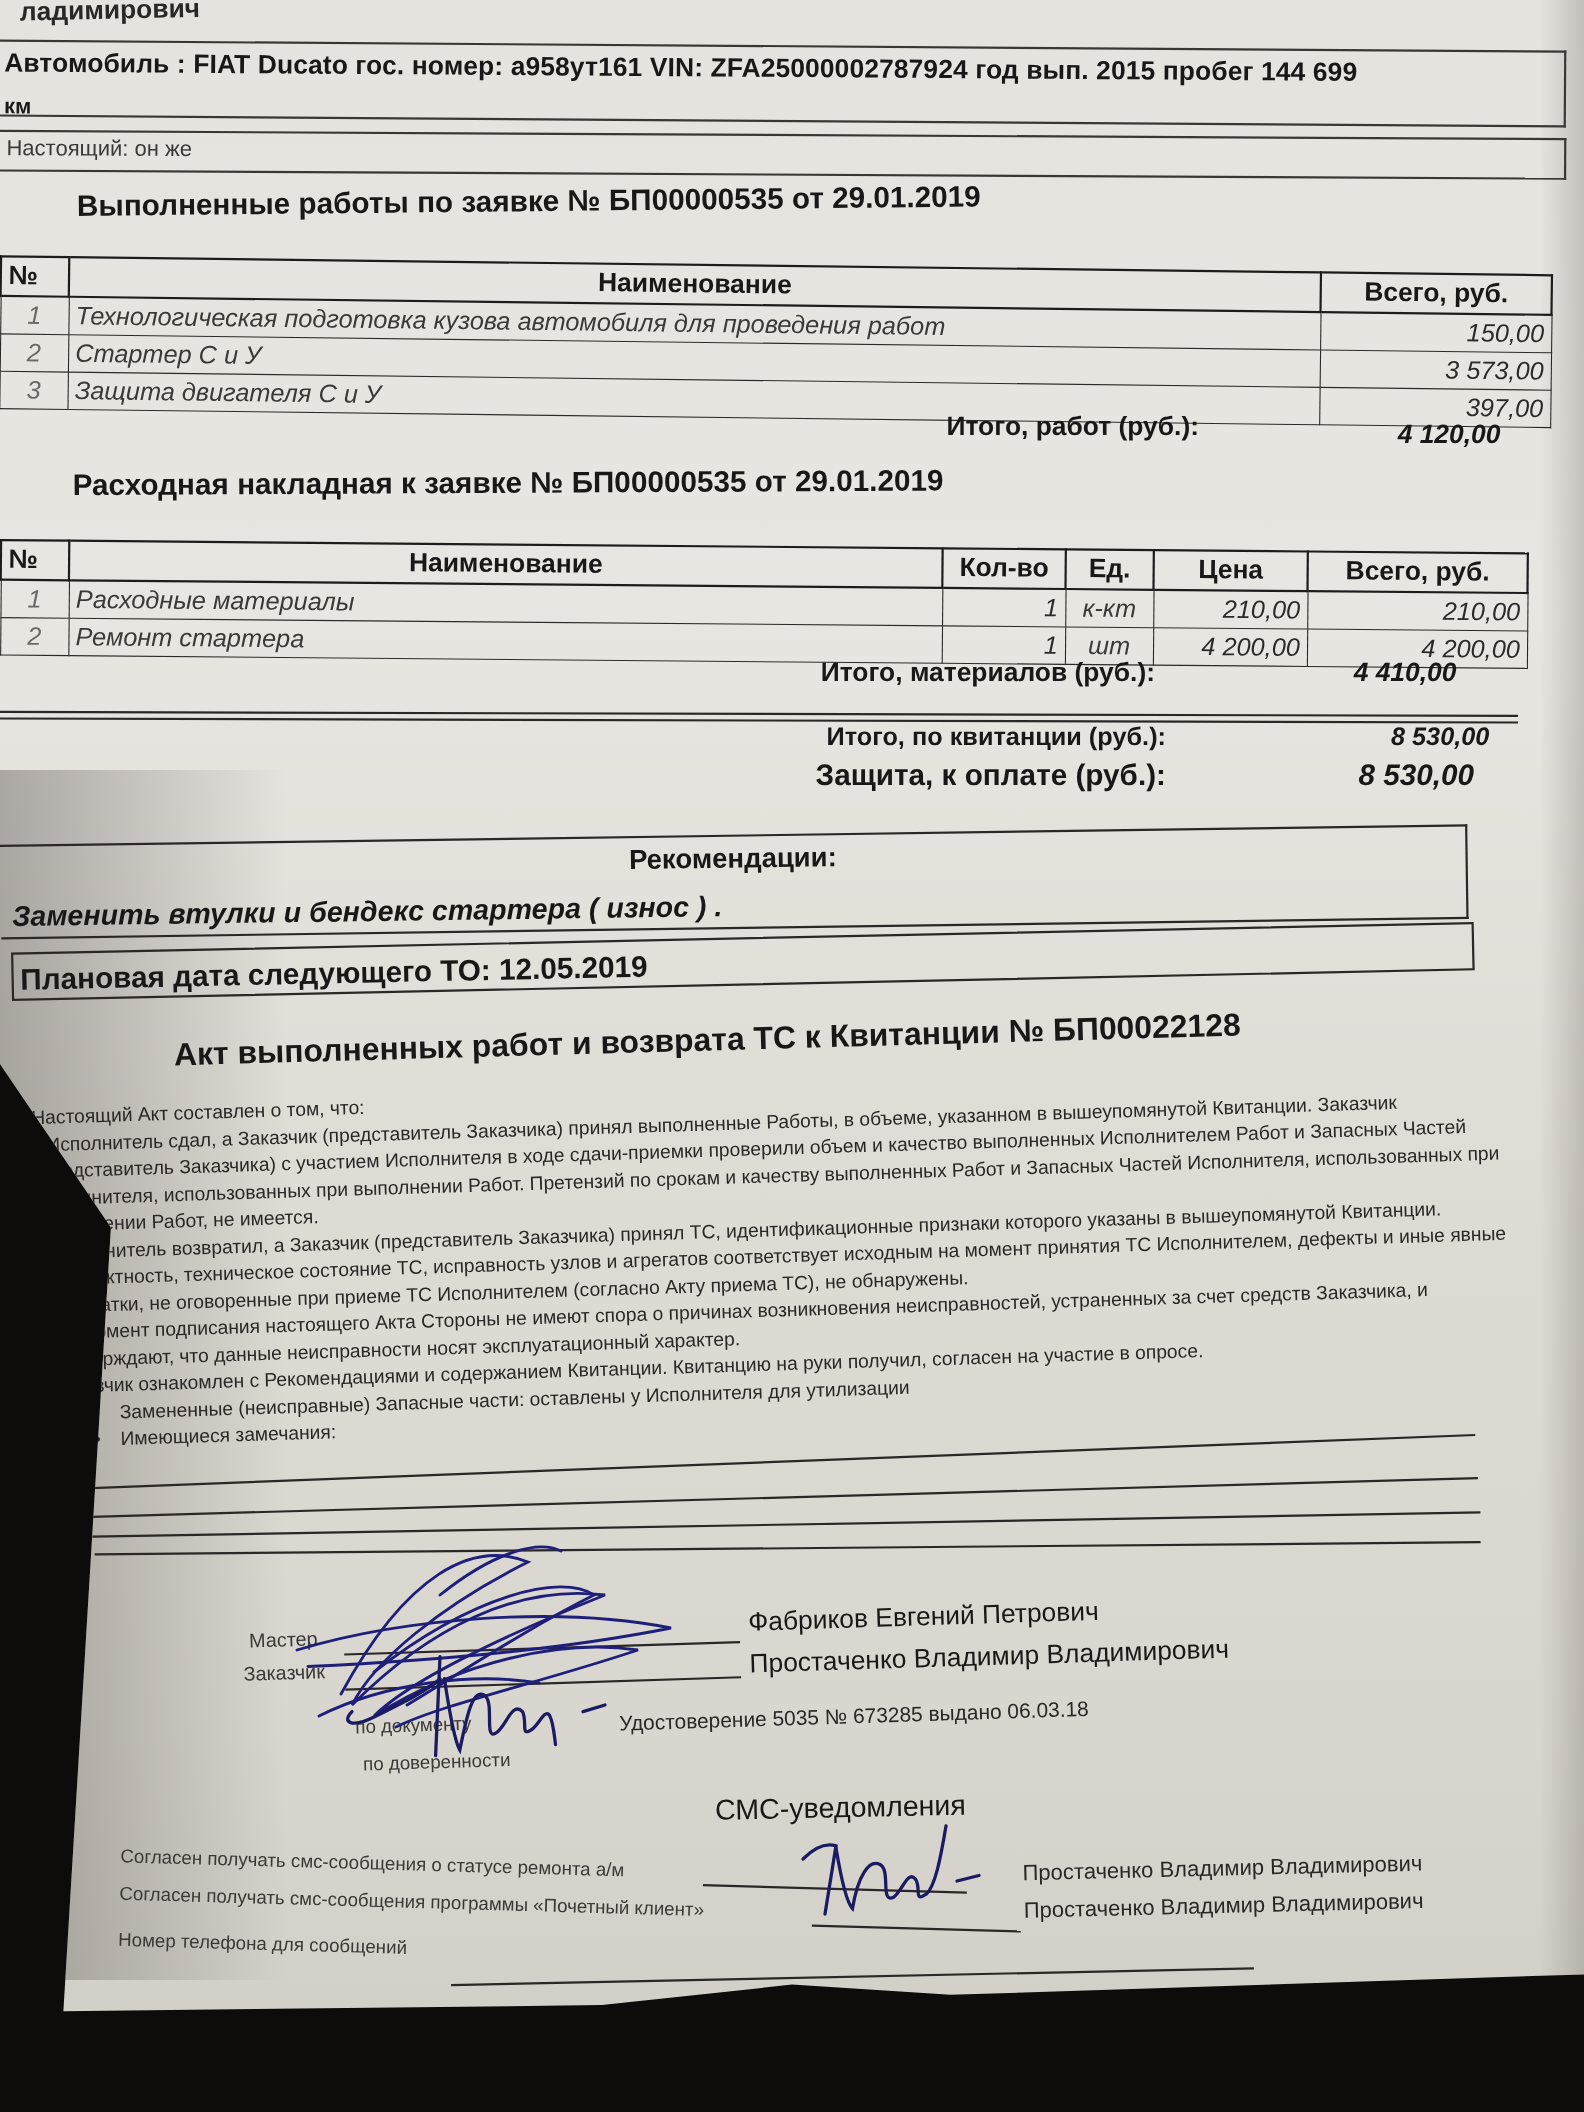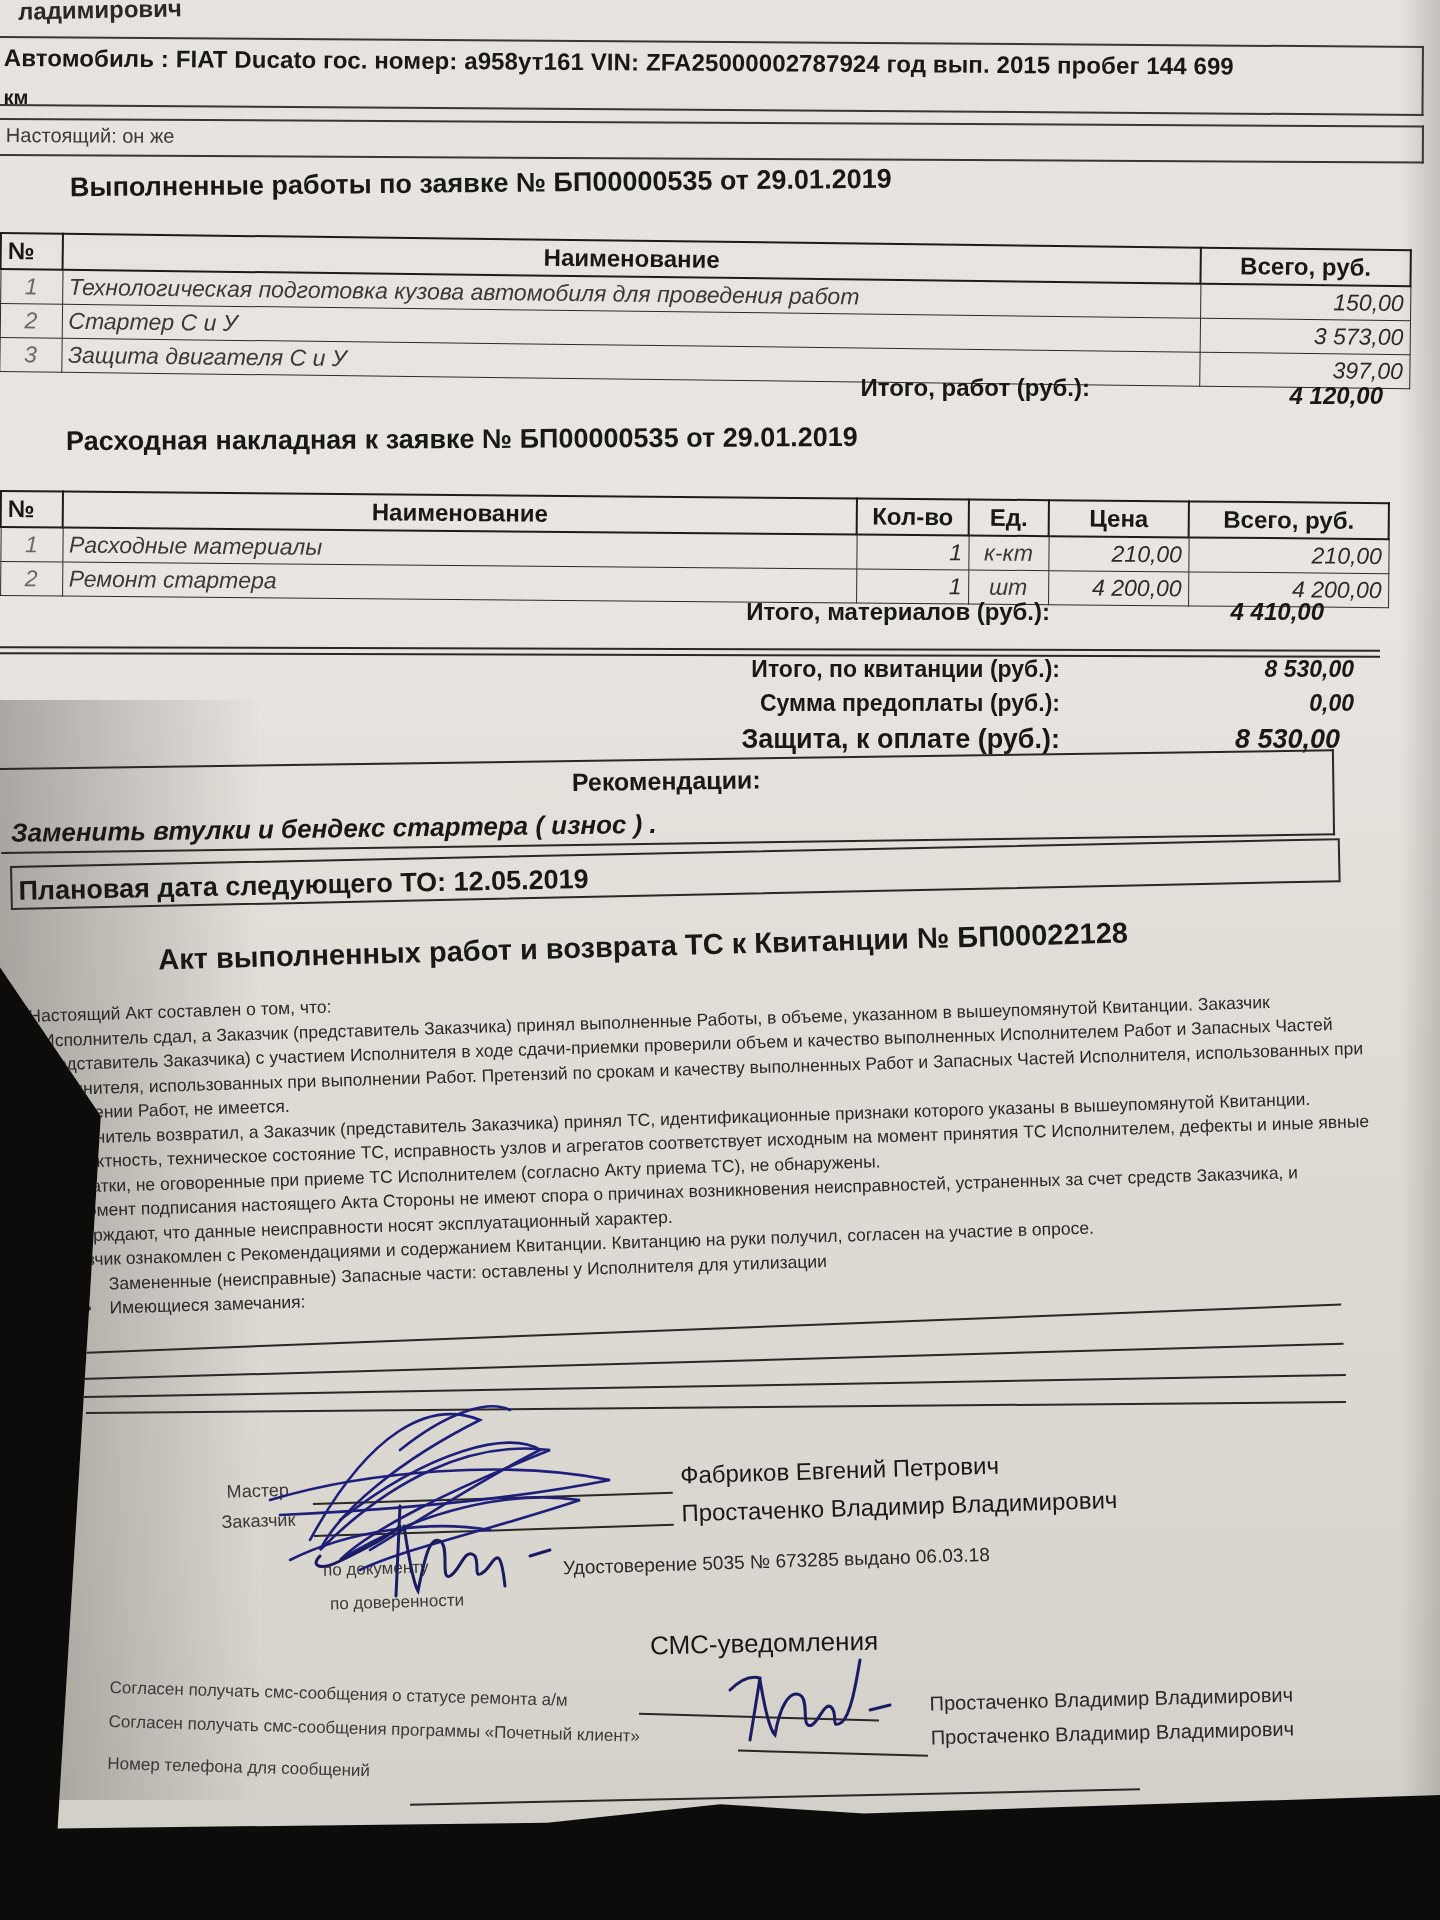--- a/index.html
+++ b/index.html
@@ -159,21 +159,21 @@
       </tr>
       <tr>
         <td class="num">3</td>
         <td class="name">Защита двигателя С и У</td>
         <td class="money">397,00</td>
       </tr>
     </tbody>
   </table>
   <div class="total-row tr1" style="width:630px;">
     <span class="lbl" style="right:330px;">Итого, работ (руб.):</span>
-    <span class="val" style="right:37px;top:8px;">4 120,00</span>
+    <span class="val" style="right:56px;top:8px;">4 120,00</span>
   </div>
 
   <div class="section-title s2-title">Расходная накладная к заявке №  БП00000535 от 29.01.2019</div>
   <table class="doc t2">
     <thead>
       <tr>
         <th class="hdr-num">№</th>
         <th>Наименование</th>
         <th class="hdr-qty">Кол-во</th>
         <th class="hdr-unit">Ед.</th>
@@ -204,24 +204,20 @@
     <span class="lbl" style="right:330px;">Итого, материалов (руб.):</span>
     <span class="val" style="right:56px;">4 410,00</span>
   </div>
 
   <div class="double-rule"></div>
 
   <div class="summary">
     <div class="row">
       <span class="lbl">Итого, по квитанции (руб.):</span>
       <span class="val">8 530,00</span>
-    </div>
-    <div class="row">
-      <span class="lbl">Сумма предоплаты (руб.):</span>
-      <span class="val">0,00</span>
     </div>
     <div class="row big">
       <span class="lbl">Защита, к оплате (руб.):</span>
       <span class="val" style="right:20px">8 530,00</span>
     </div>
   </div>
 
   <div class="reco-box">
     <div class="reco-title">Рекомендации:</div>
     <div class="reco-text">Заменить втулки и бендекс стартера ( износ ) .</div>

